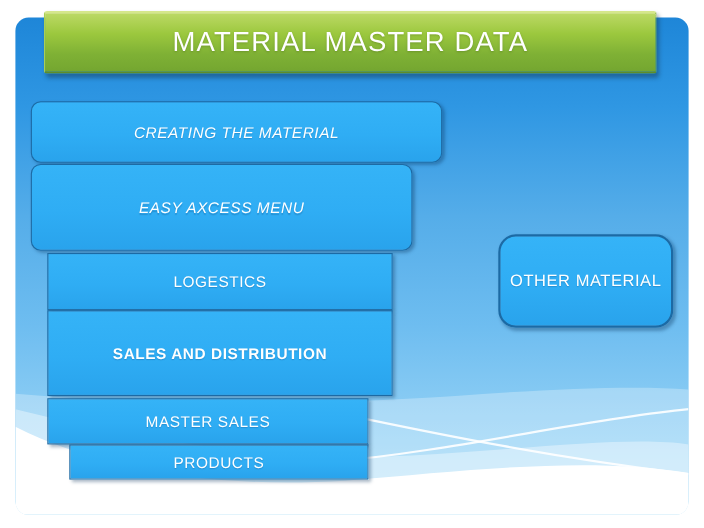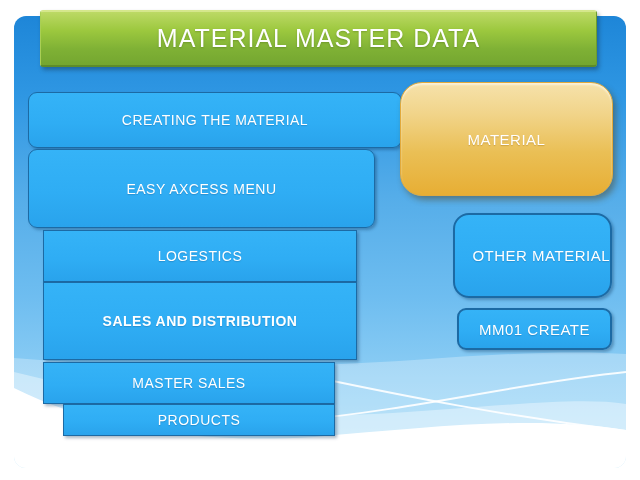--- a/index.html
+++ b/index.html
@@ -64,21 +64,21 @@
   }
 
   
   .bluebox {
     position: absolute;
     background: linear-gradient(180deg, #35b3f7 0%, #2fadf4 55%, #29a3ec 100%);
     border: 1px solid #1c6aa4;
     box-shadow: 2px 2px 3px rgba(10, 50, 90, 0.35);
     display: flex; align-items: center; justify-content: center;
   }
-  .rounded { border-radius: 9px; }
+  .rounded { border-radius: 9px; font-style: italic; }
 
   .step-1 { left: 28px;  top: 92px;  width: 374px; height: 56px; }
   .step-2 { left: 28px;  top: 149px; width: 347px; height: 79px; justify-content: center; }
   .step-3 { left: 43px;  top: 230px; width: 314px; height: 52px; }
   .step-4 { left: 43px;  top: 282px; width: 314px; height: 78px; font-weight: bold; }
   .step-5 { left: 43px;  top: 362px; width: 292px; height: 42px; }
   .step-6 { left: 63px;  top: 404px; width: 272px; height: 32px; }
 
   
   .orange-node {
@@ -92,21 +92,20 @@
     display: flex; align-items: center; justify-content: center;
     z-index: 5;
   }
   .orange-node .lbl { font-size: 15px; text-shadow: 0 1px 1px rgba(150,100,20,.35); }
 
   .other-node {
     left: 453px; top: 213px;
     width: 159px; height: 85px;
     border-radius: 16px;
     border-width: 2px;
-    justify-content: flex-end;
   }
   .other-node .lbl { font-size: 15px; }
 
   .mm01-node {
     left: 457px; top: 308px;
     width: 155px; height: 42px;
     border-radius: 9px;
     border-width: 2px;
   }
   .mm01-node .lbl { font-size: 15px; }
@@ -144,23 +143,17 @@
   <div class="bluebox step-4 z3">
     <span class="lbl">SALES AND DISTRIBUTION</span>
   </div>
   <div class="bluebox step-5 z3">
     <span class="lbl">MASTER SALES</span>
   </div>
   <div class="bluebox step-6 z3">
     <span class="lbl">PRODUCTS</span>
   </div>
 
-  <div class="orange-node">
-    <span class="lbl">MATERIAL</span>
-  </div>
   <div class="bluebox other-node z3">
     <span class="lbl">OTHER MATERIAL</span>
-  </div>
-  <div class="bluebox mm01-node z3">
-    <span class="lbl">MM01 CREATE</span>
   </div>
 
 </div>
 
 </body></html>

